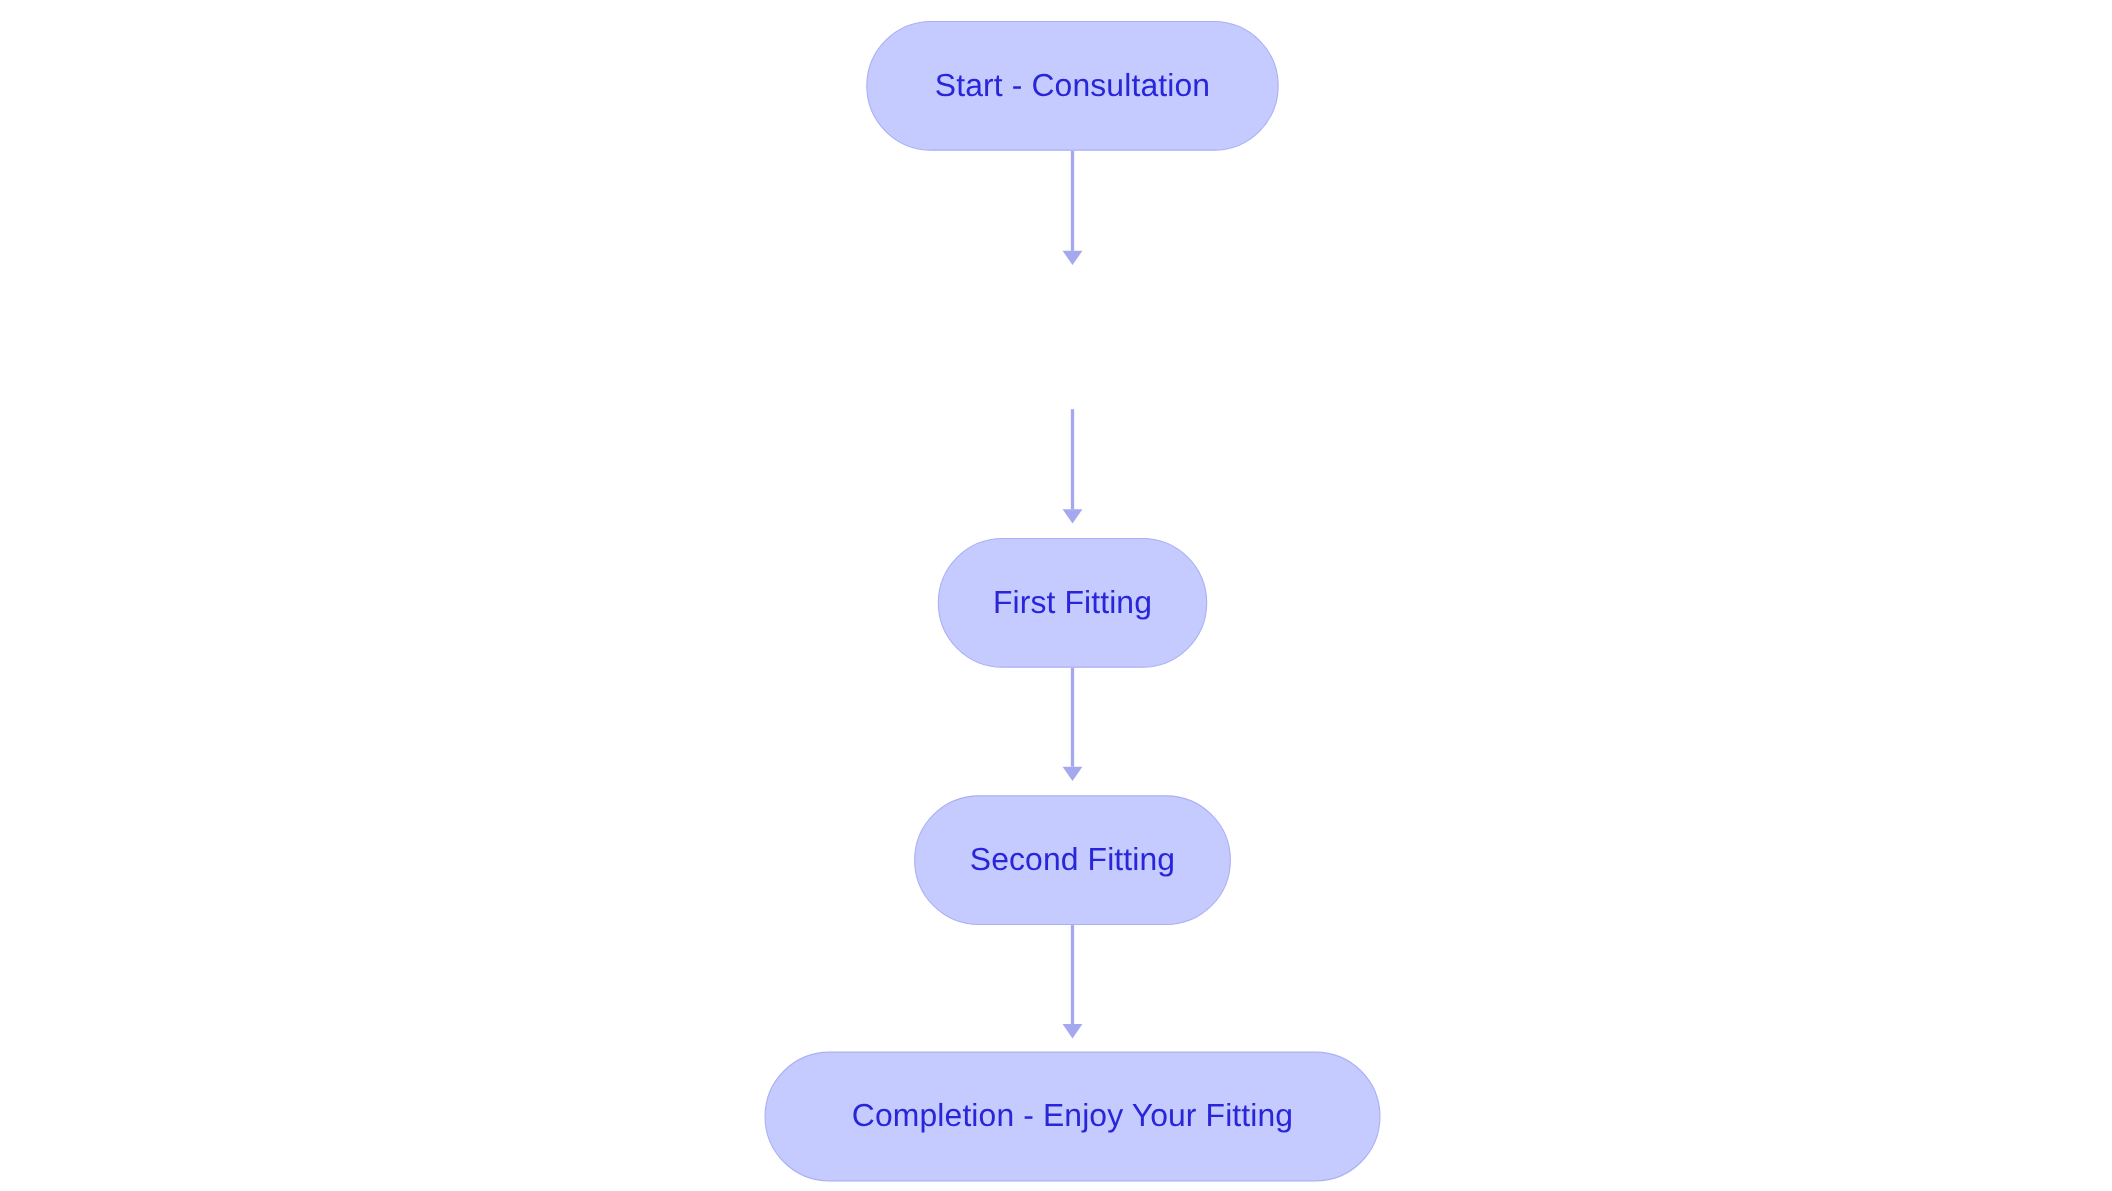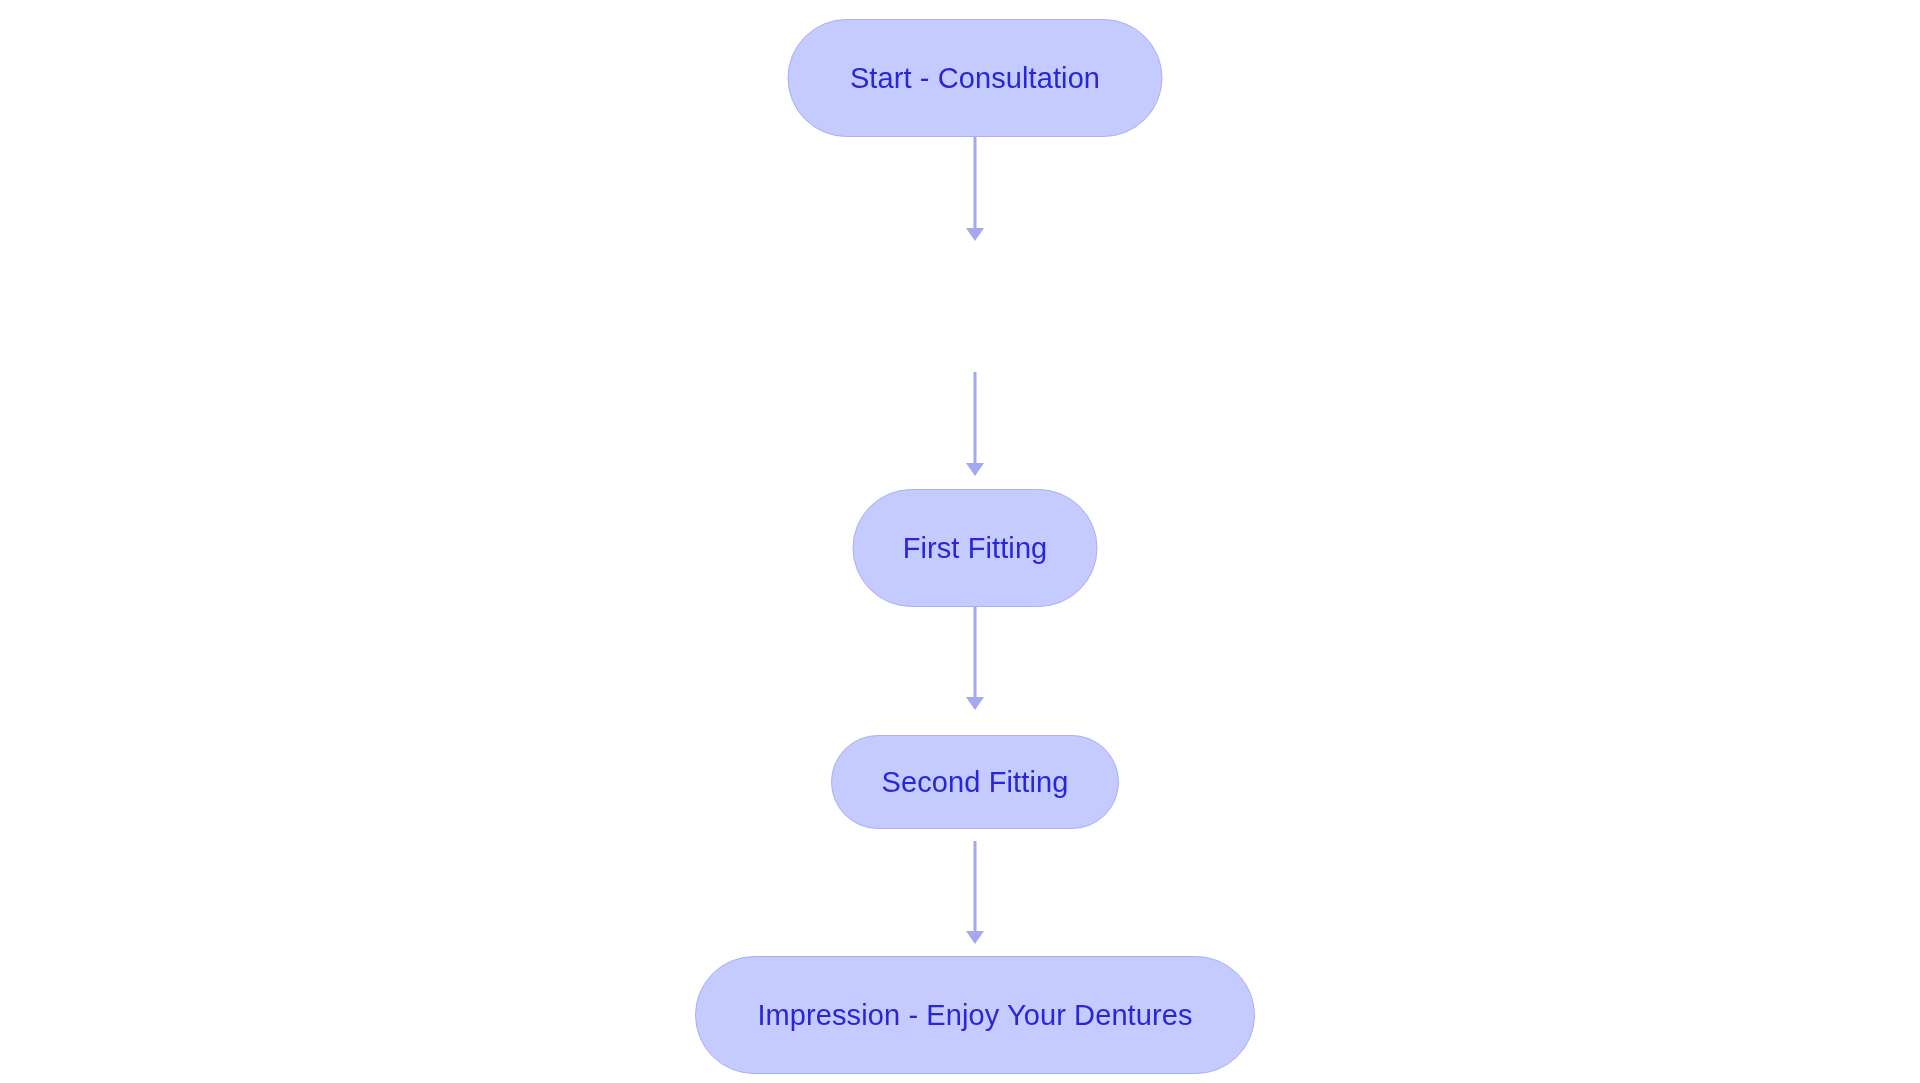--- a/index.html
+++ b/index.html
@@ -64,19 +64,19 @@
     <div class="edge" style="left: 975px; top: 607px; height: 90px; background: rgb(163, 168, 239);"></div>
     <div class="arrowhead" style="left: 975px; top: 697px; border-top-color: rgb(163, 168, 239);"></div>
     <div class="edge" style="left: 975px; top: 841px; height: 90px; background: rgb(163, 168, 239);"></div>
     <div class="arrowhead" style="left: 975px; top: 931px; border-top-color: rgb(163, 168, 239);"></div>
     <div class="node" style="left: 975px; top: 78px; width: 375px; height: 118px; background: rgb(197, 202, 255); border-color: rgb(169, 176, 245); color: rgb(40, 38, 216); text-align: right;">
       <span class="node-label">Start - Consultation</span>
     </div>
     <div class="node" style="left: 975px; top: 548px; width: 245px; height: 118px; background: rgb(197, 202, 255); border-color: rgb(169, 176, 245); color: rgb(40, 38, 216); text-align: center;">
       <span class="node-label">First Fitting</span>
     </div>
-    <div class="node" style="left: 975px; top: 782px; width: 288px; height: 94px; background: rgb(197, 202, 255); border-color: rgb(169, 176, 245); color: rgb(40, 38, 216);">
+    <div class="node" style="left: 975px; top: 782px; width: 288px; height: 118px; background: rgb(197, 202, 255); border-color: rgb(169, 176, 245); color: rgb(40, 38, 216);">
       <span class="node-label">Second Fitting</span>
     </div>
     <div class="node" style="left: 975px; top: 1015px; width: 560px; height: 118px; background: rgb(197, 202, 255); border-color: rgb(169, 176, 245); color: rgb(40, 38, 216);">
-      <span class="node-label">Impression - Enjoy Your Dentures</span>
+      <span class="node-label">Completion - Enjoy Your Fitting</span>
     </div>
   </div>
 
 </body></html>

